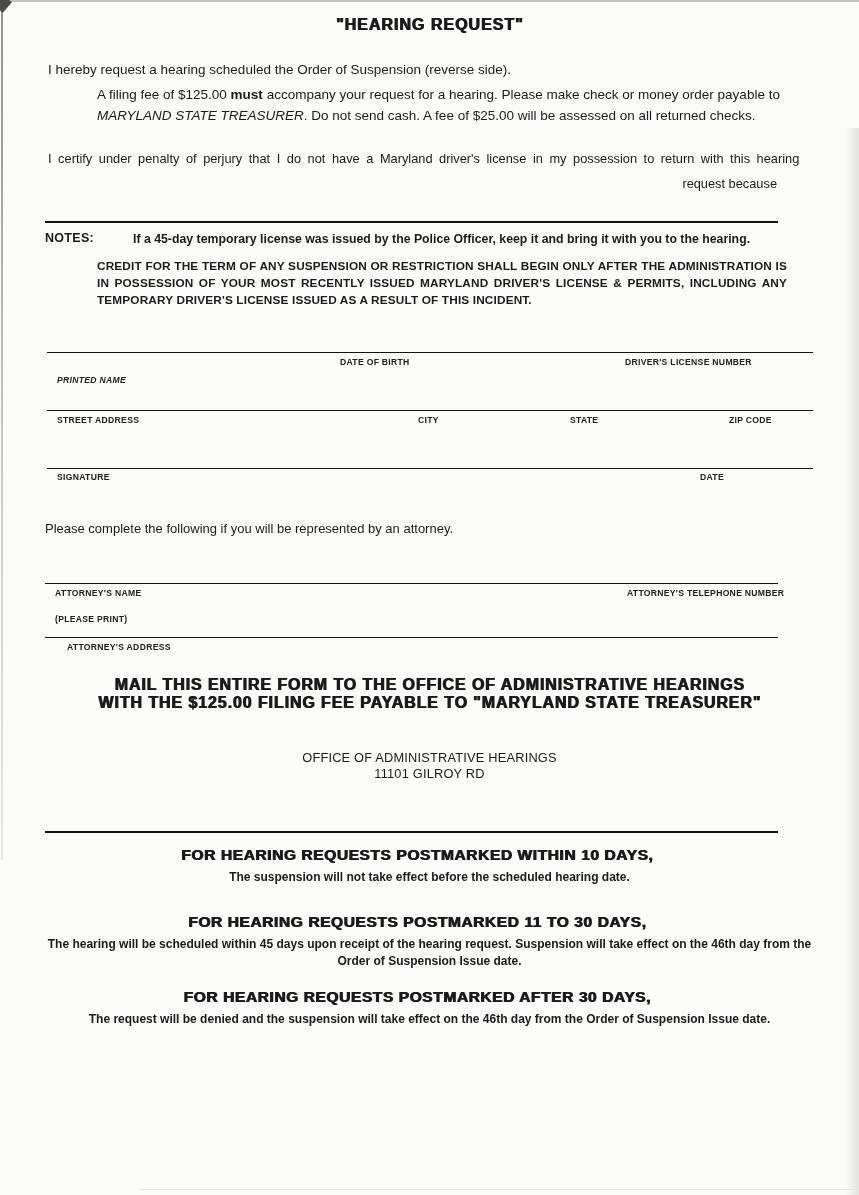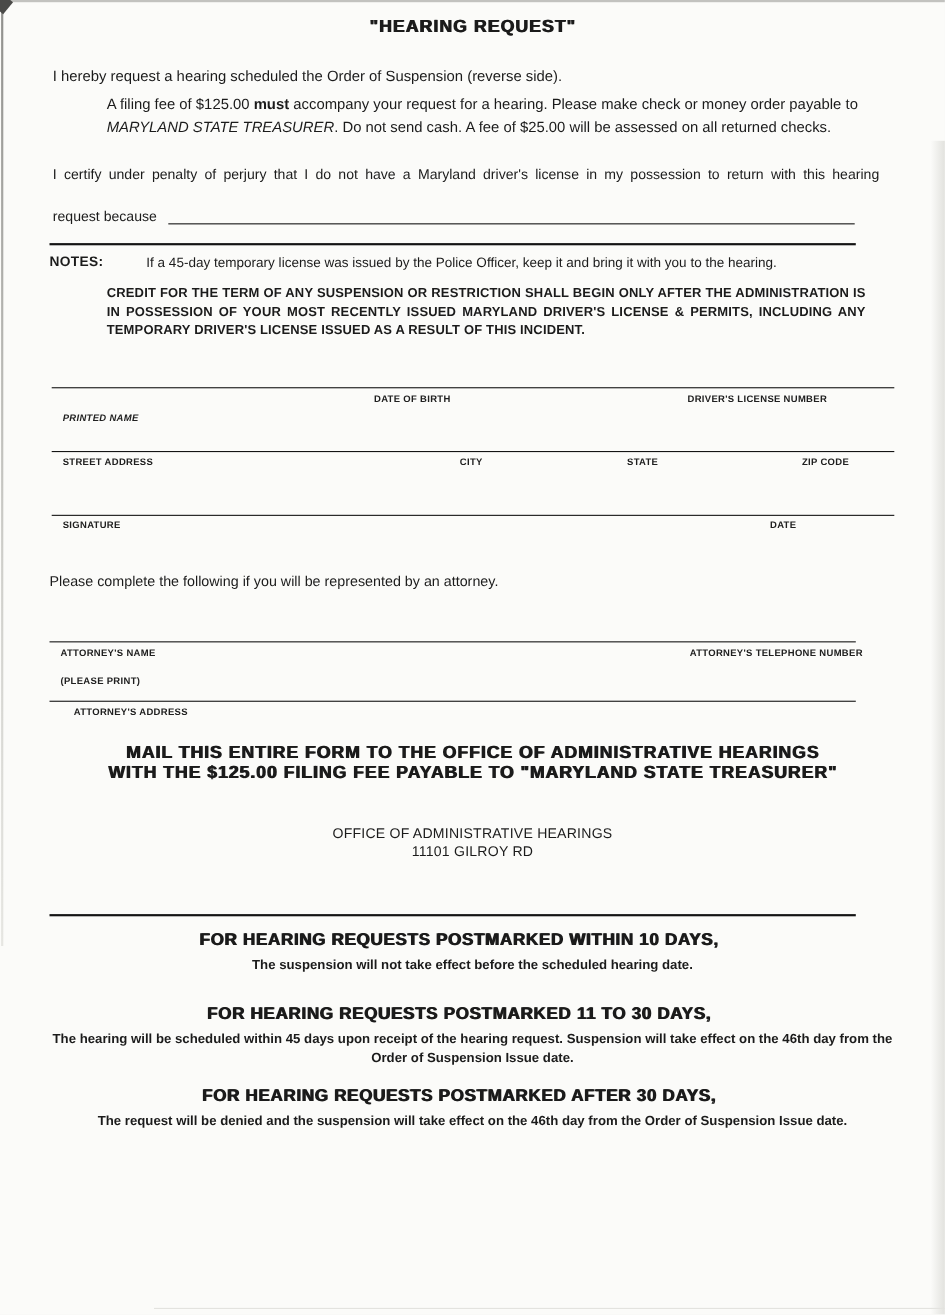--- a/index.html
+++ b/index.html
@@ -30,21 +30,21 @@
   .bodytext{font-size:13.5px;line-height:21px;}
   .justify-line{
     font-size:12.8px;word-spacing:3px;
     text-align:justify;text-align-last:justify;white-space:nowrap;
   }
   .because-row{display:flex;align-items:flex-end;font-size:12.8px;}
   .fill-line{flex:1;margin-left:10px;border-bottom:1.8px solid #141414;height:15px;}
   .rule{border-top:2px solid #141414;height:0;}
   .rule-thin{border-top:1.7px solid #141414;height:0;}
   .notes-label{font-size:12.5px;font-weight:700;letter-spacing:0.3px;}
-  .notes-text{font-size:12.3px;font-weight:400;line-height:18px;padding-left:36px;}
+  .notes-text{font-size:12.3px;font-weight:700;line-height:18px;padding-left:36px;}
   .credit-text{
     font-size:11.8px;font-weight:700;line-height:17px;
     text-align:justify;letter-spacing:0.15px;
   }
   .field-label{
     font-size:8.6px;font-weight:700;letter-spacing:0.3px;color:#202020;
     white-space:nowrap;
   }
   .attorney-intro{font-size:13px;}
   .mail-head{
@@ -80,21 +80,21 @@
 
   <div class="abs title">"HEARING REQUEST"</div>
 
   <div class="abs bodytext" style="top:59px;left:48px;width:740px;">I hereby request a hearing scheduled the Order of Suspension (reverse side).</div>
 
   <div class="abs bodytext" style="top:84px;left:97px;width:692px;">
     <span>A filing fee of $125.00 </span><span style="font-weight:700;">must</span><span> accompany your request for a hearing. Please make check or money order payable to </span><span style="font-style:italic;">MARYLAND STATE TREASURER</span><span>. Do not send cash. A fee of $25.00 will be assessed on all returned checks.</span>
   </div>
 
   <div class="abs justify-line" style="top:151px;left:48px;width:729px;">I certify under penalty of perjury that I do not have a Maryland driver's license in my possession to return with this hearing</div>
-  <div class="abs because-row" style="top:188px;left:48px;width:729px;">
+  <div class="abs because-row" style="top:176px;left:48px;width:729px;flex-direction:column;">
     <span>request because</span>
     <span class="fill-line"></span>
   </div>
   <div class="abs rule" style="top:221px;left:45px;width:733px;"></div>
 
   <div class="abs notes-label" style="top:231px;left:45px;">NOTES:</div>
   <div class="abs notes-text" style="top:230px;left:97px;width:692px;">If a 45-day temporary license was issued by the Police Officer, keep it and bring it with you to the hearing.</div>
   <div class="abs credit-text" style="top:258px;left:97px;width:690px;">CREDIT FOR THE TERM OF ANY SUSPENSION OR RESTRICTION SHALL BEGIN ONLY AFTER THE ADMINISTRATION IS IN POSSESSION OF YOUR MOST RECENTLY ISSUED MARYLAND DRIVER'S LICENSE &amp; PERMITS, INCLUDING ANY TEMPORARY DRIVER'S LICENSE ISSUED AS A RESULT OF THIS INCIDENT.</div>
 
   <div class="abs rule-thin" style="top:352px;left:47px;width:766px;"></div>

